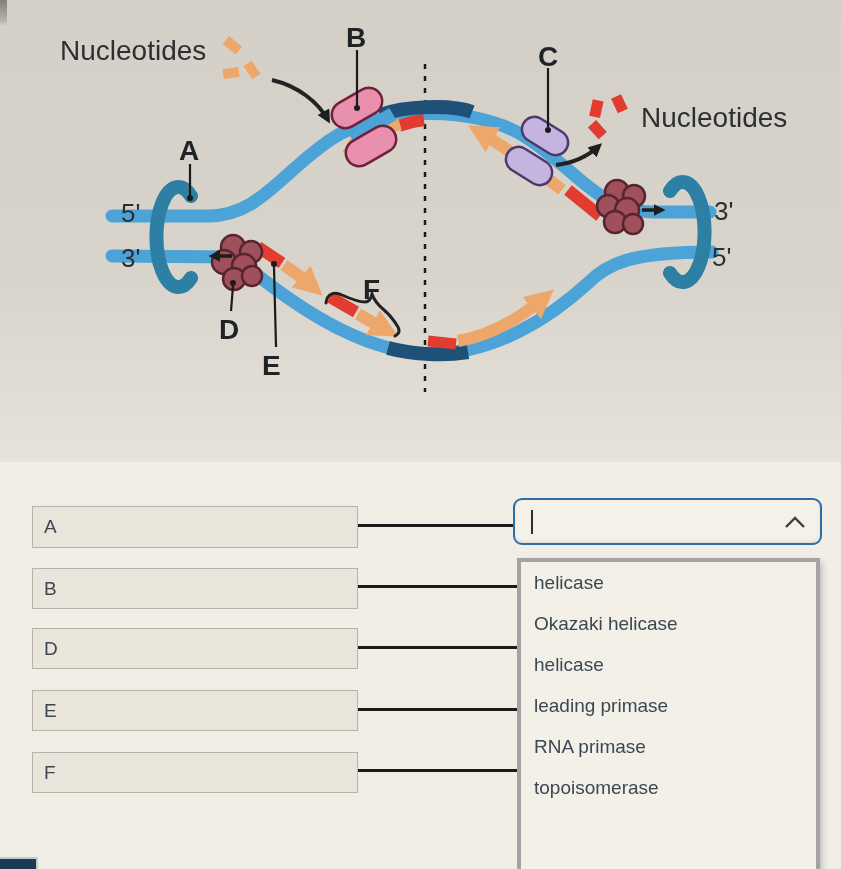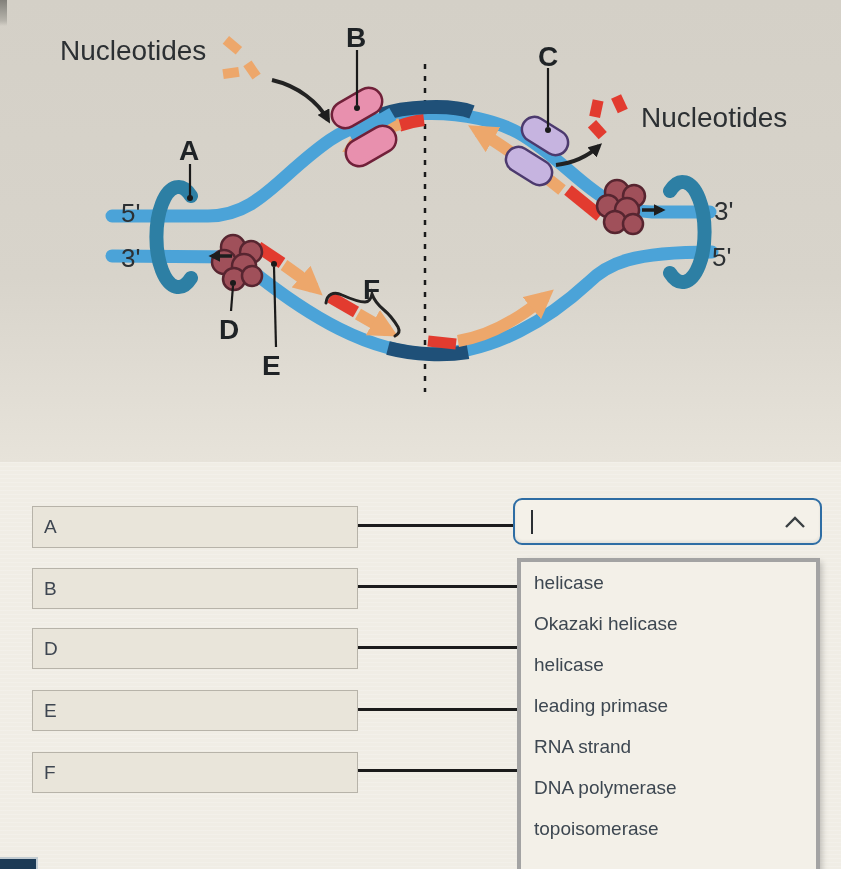--- a/index.html
+++ b/index.html
@@ -194,19 +194,18 @@
     <svg class="chevron" width="22" height="14" viewBox="0 0 22 14">
       <polyline points="2,12 11,3 20,12" fill="none" stroke="#3a4043" stroke-width="2.4"></polyline>
     </svg>
   </div>
 
   <div class="options-panel">
     <div class="option">helicase</div>
     <div class="option">Okazaki helicase</div>
     <div class="option">helicase</div>
     <div class="option">leading primase</div>
-    <div class="option">RNA strand</div>
-    <div class="option">DNA polymerase</div>
+    <div class="option">RNA primase</div>
     <div class="option">topoisomerase</div>
   </div>
 
   <div class="corner-chip"></div>
 </div>
 
 </body></html>

